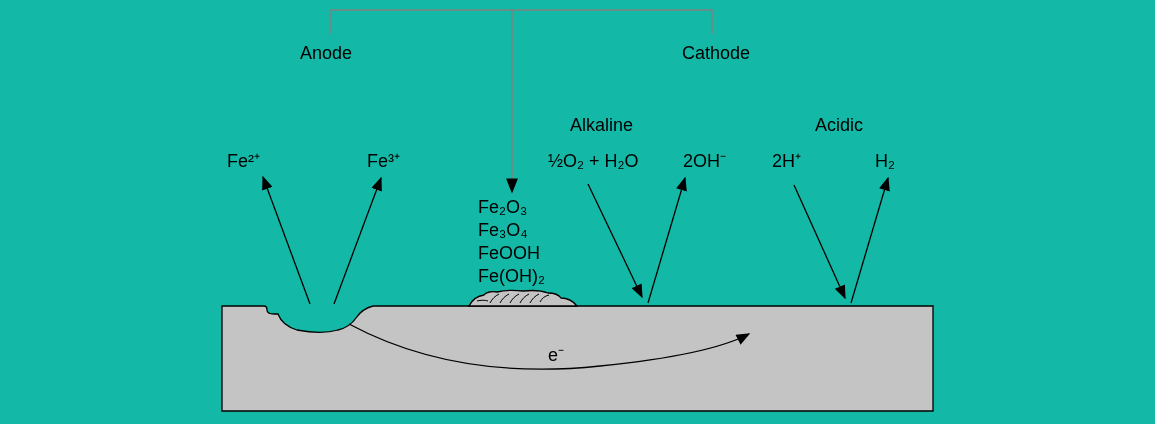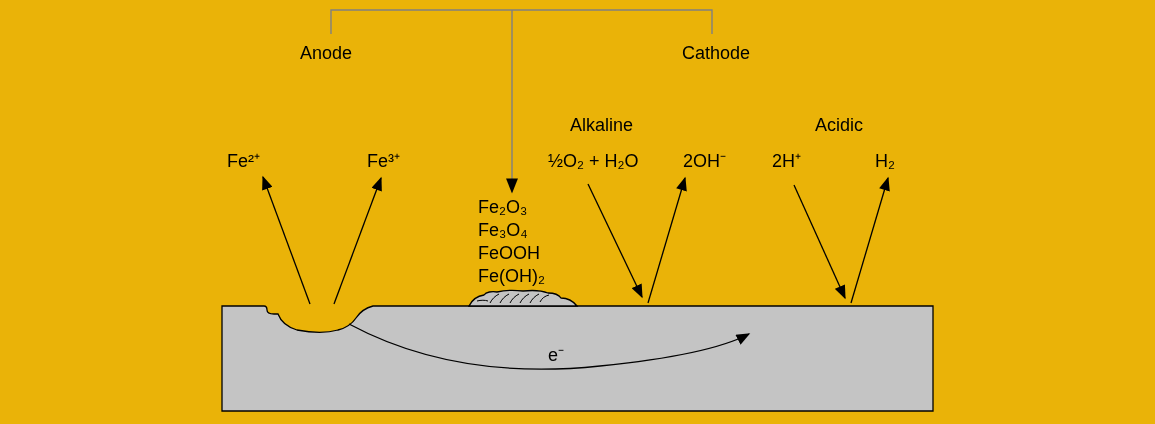--- a/index.html
+++ b/index.html
@@ -1,16 +1,16 @@
 <!DOCTYPE html>
 <html><head>
 <meta charset="utf-8">
 <style>
   html,body{margin:0;padding:0;background:#ffffff;}
-  .stage{position:relative;width:1155px;height:424px;background:#eab308;overflow:hidden;
+  .stage{position:relative;width:1155px;height:424px;background:#14b8a6;overflow:hidden;
          font-family:"Liberation Sans", sans-serif;}
   svg text{font-family:"Liberation Sans", sans-serif;font-size:18px;fill:#000000;}
   svg .ln{stroke:#000000;stroke-width:1.3;fill:none;}
   svg .brk{stroke:#808080;stroke-width:1.4;fill:none;}
   svg .shape{stroke:#000000;stroke-width:1.3;}
   svg .hatch{stroke:#000000;stroke-width:1;fill:none;}
 </style>
 </head>
 <body>
 

